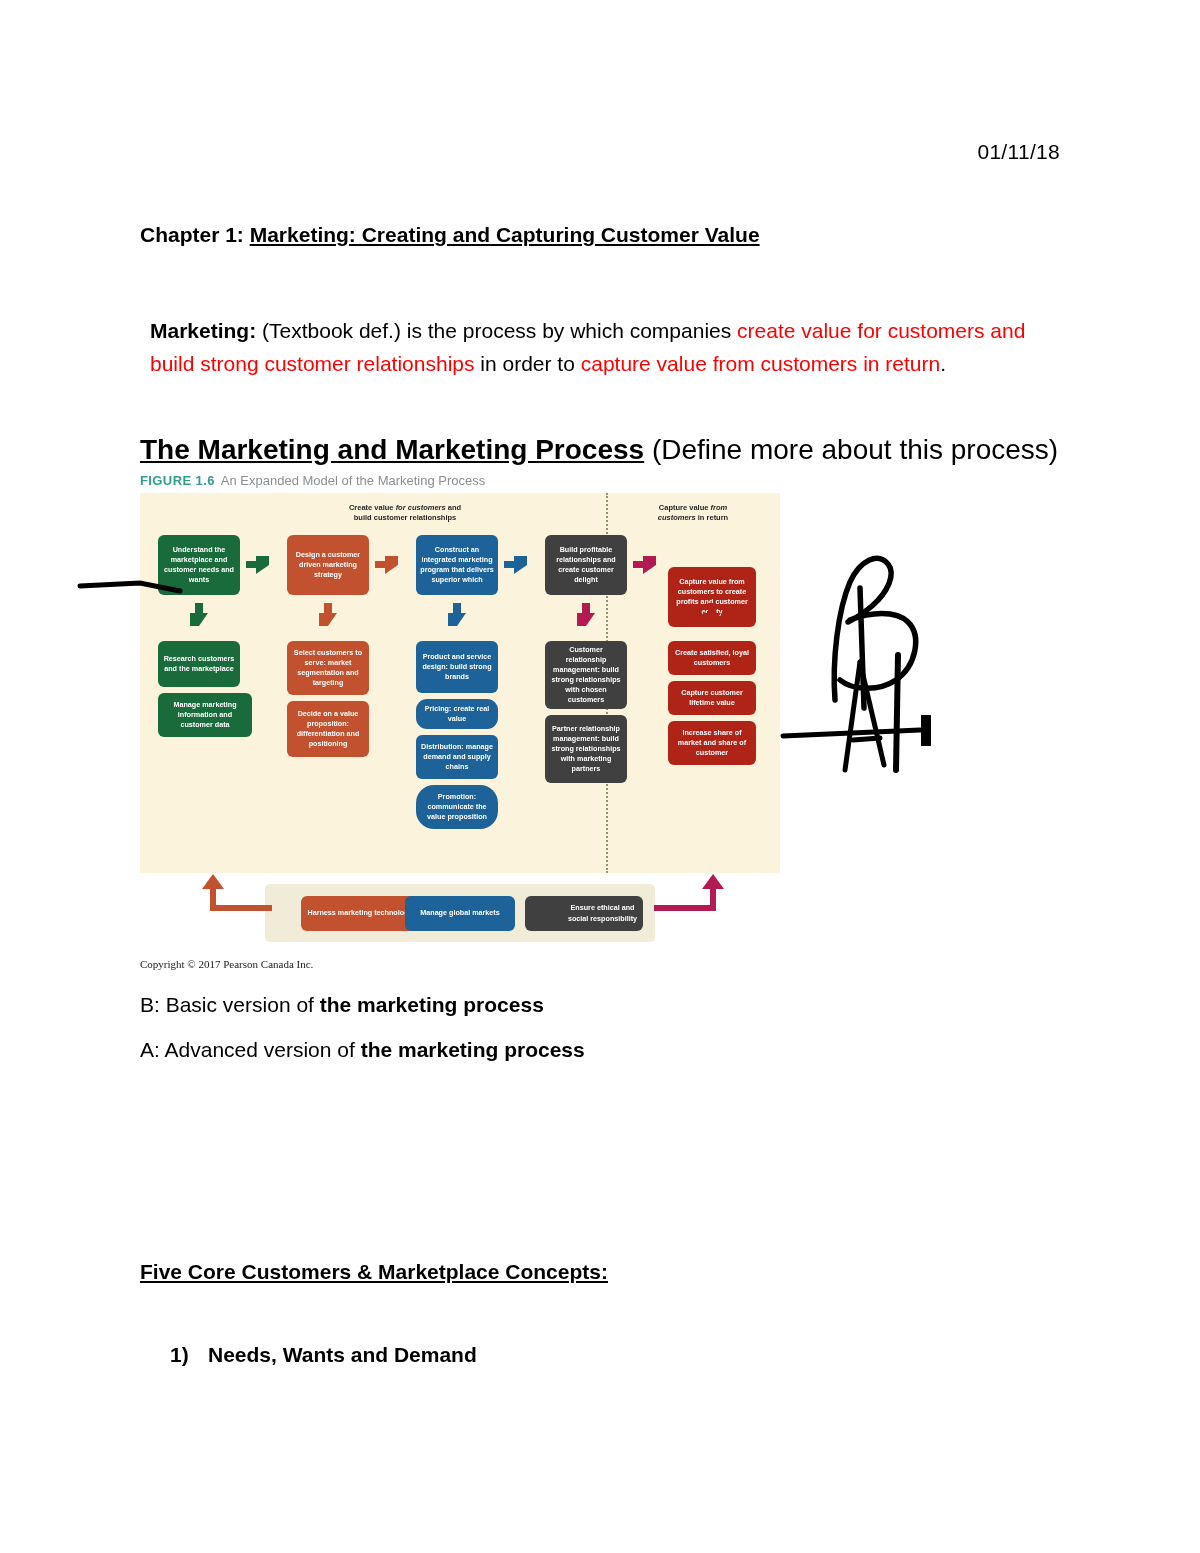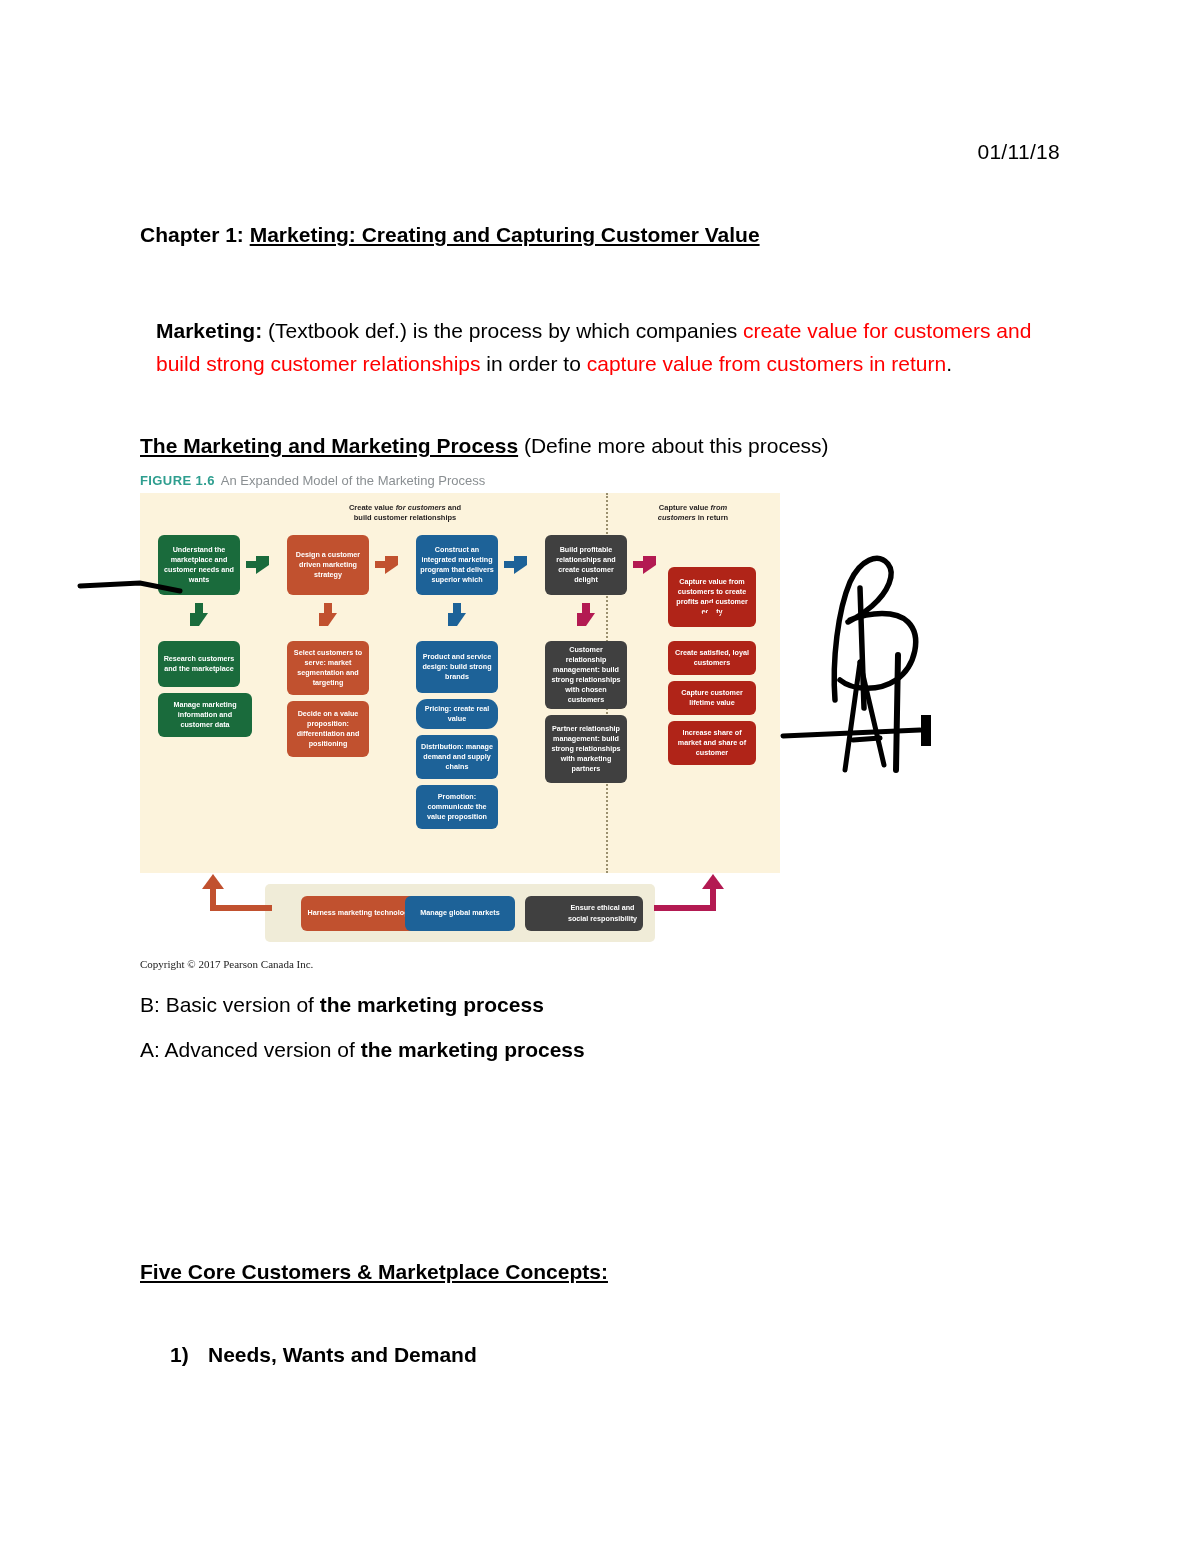--- a/index.html
+++ b/index.html
@@ -22,29 +22,29 @@
     position:absolute; right:140px; top:140px;
     font-size:21px; letter-spacing:.3px;
   }
   .chapter-line {
     position:absolute; left:140px; top:223px;
     font-size:21px; font-weight:bold; white-space:nowrap;
   }
   .chapter-line .u { text-decoration: underline; }
 
   .def-block {
-    position:absolute; left:156px; top:315px; width:880px;
+    position:absolute; left:150px; top:315px; width:880px;
     font-size:21px; line-height:1.55;
   }
   .def-block b { font-weight:bold; }
   .red { color:#ff0000; }
 
   .section-head {
     position:absolute; left:140px; top:434px;
-    font-size:21px; font-weight:bold; white-space:nowrap;
+    font-size:28px; font-weight:bold; white-space:nowrap;
   }
   .section-head .u { text-decoration: underline; font-weight:bold; }
   .section-head .plain { font-weight:normal; }
 
   .fig-caption {
     position:absolute; left:140px; top:473px;
     font-size:13px; white-space:nowrap;
   }
   .fig-caption .fig-num { color:#2e9e8f; font-weight:bold; letter-spacing:.4px; }
   .fig-caption .fig-title { color:#8a8f92; margin-left:6px; }
@@ -227,21 +227,21 @@
 
     <div class="box c-green" style="left:18px; top:148px; width:82px; height:46px;">Research customers and the marketplace</div>
     <div class="box c-green" style="left:18px; top:200px; width:94px; height:44px;">Manage marketing information and customer data</div>
 
     <div class="box c-terra" style="left:147px; top:148px; width:82px; height:54px;">Select customers to serve: market segmentation and targeting</div>
     <div class="box c-terra" style="left:147px; top:208px; width:82px; height:56px;">Decide on a value proposition: differentiation and positioning</div>
 
     <div class="box c-blue" style="left:276px; top:148px; width:82px; height:52px;">Product and service design: build strong brands</div>
     <div class="box c-blue" style="left:276px; top:206px; width:82px; height:30px;border-radius:11px;">Pricing: create real value</div>
     <div class="box c-blue" style="left:276px; top:242px; width:82px; height:44px;">Distribution: manage demand and supply chains</div>
-    <div class="box c-blue" style="left:276px; top:292px; width:82px; height:44px;">Promotion: communicate the value proposition</div>
+    <div class="box c-blue" style="left:276px; top:292px; width:82px; height:44px;border-radius:18px;">Promotion: communicate the value proposition</div>
 
     <div class="box c-crimson" style="left:405px; top:148px; width:82px; height:68px;">Customer relationship management: build strong relationships with chosen customers</div>
     <div class="box c-crimson" style="left:405px; top:222px; width:82px; height:68px;">Partner relationship management: build strong relationships with marketing partners</div>
 
     <div class="box c-dred" style="left:528px; top:148px; width:88px; height:34px;">Create satisfied, loyal customers</div>
     <div class="box c-dred" style="left:528px; top:188px; width:88px; height:34px;">Capture customer lifetime value</div>
     <div class="box c-dred" style="left:528px; top:228px; width:88px; height:44px;">Increase share of market and share of customer</div>
   </div>
 
   <div class="strip">

